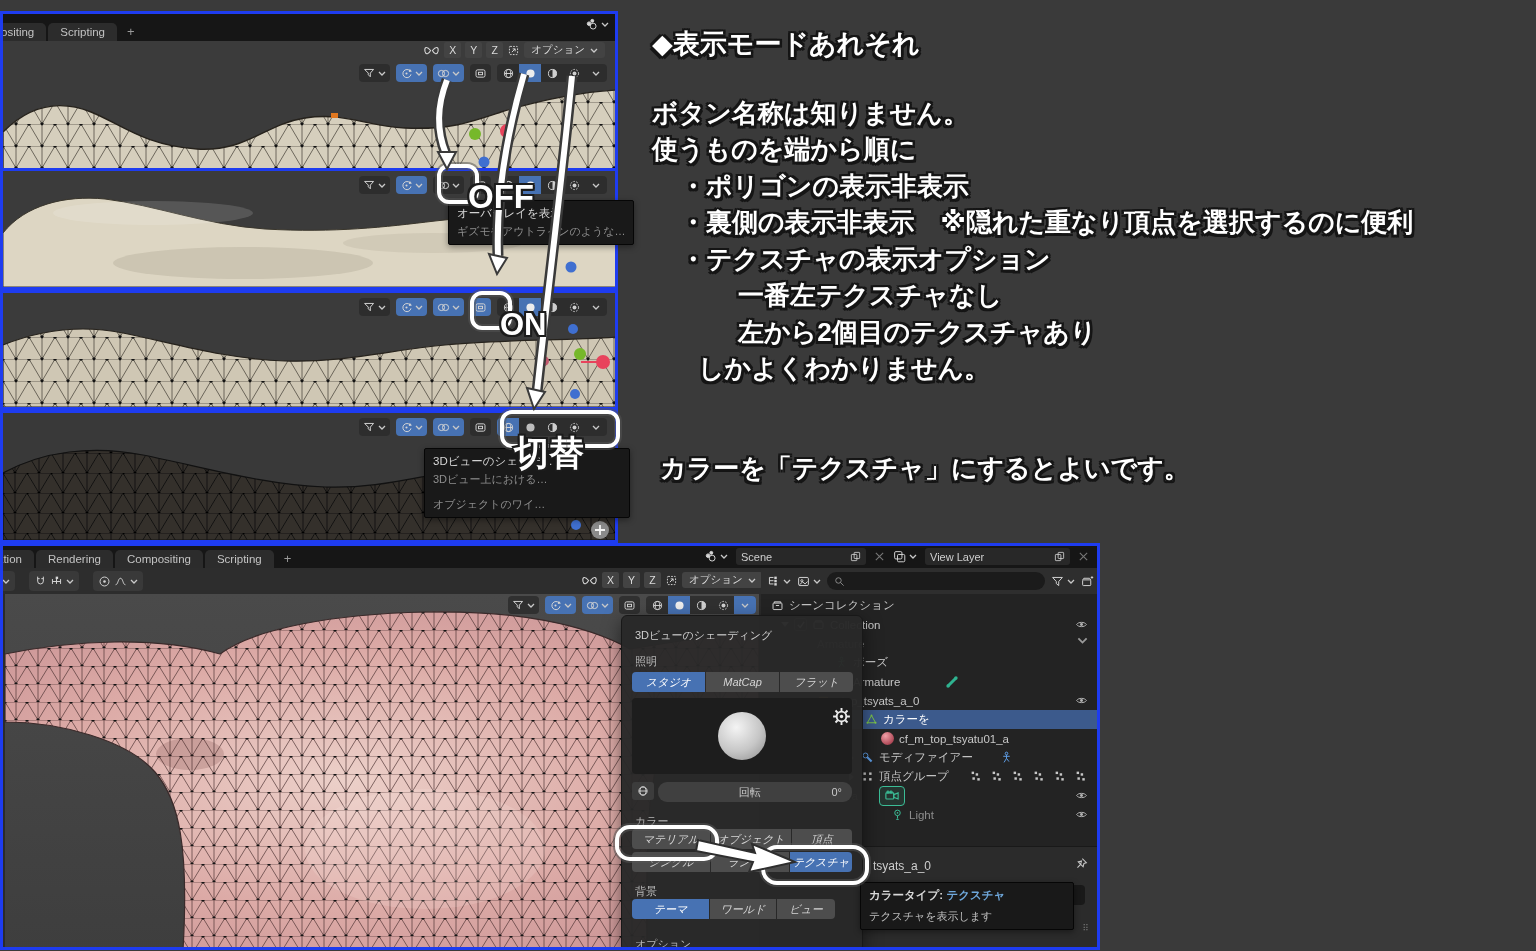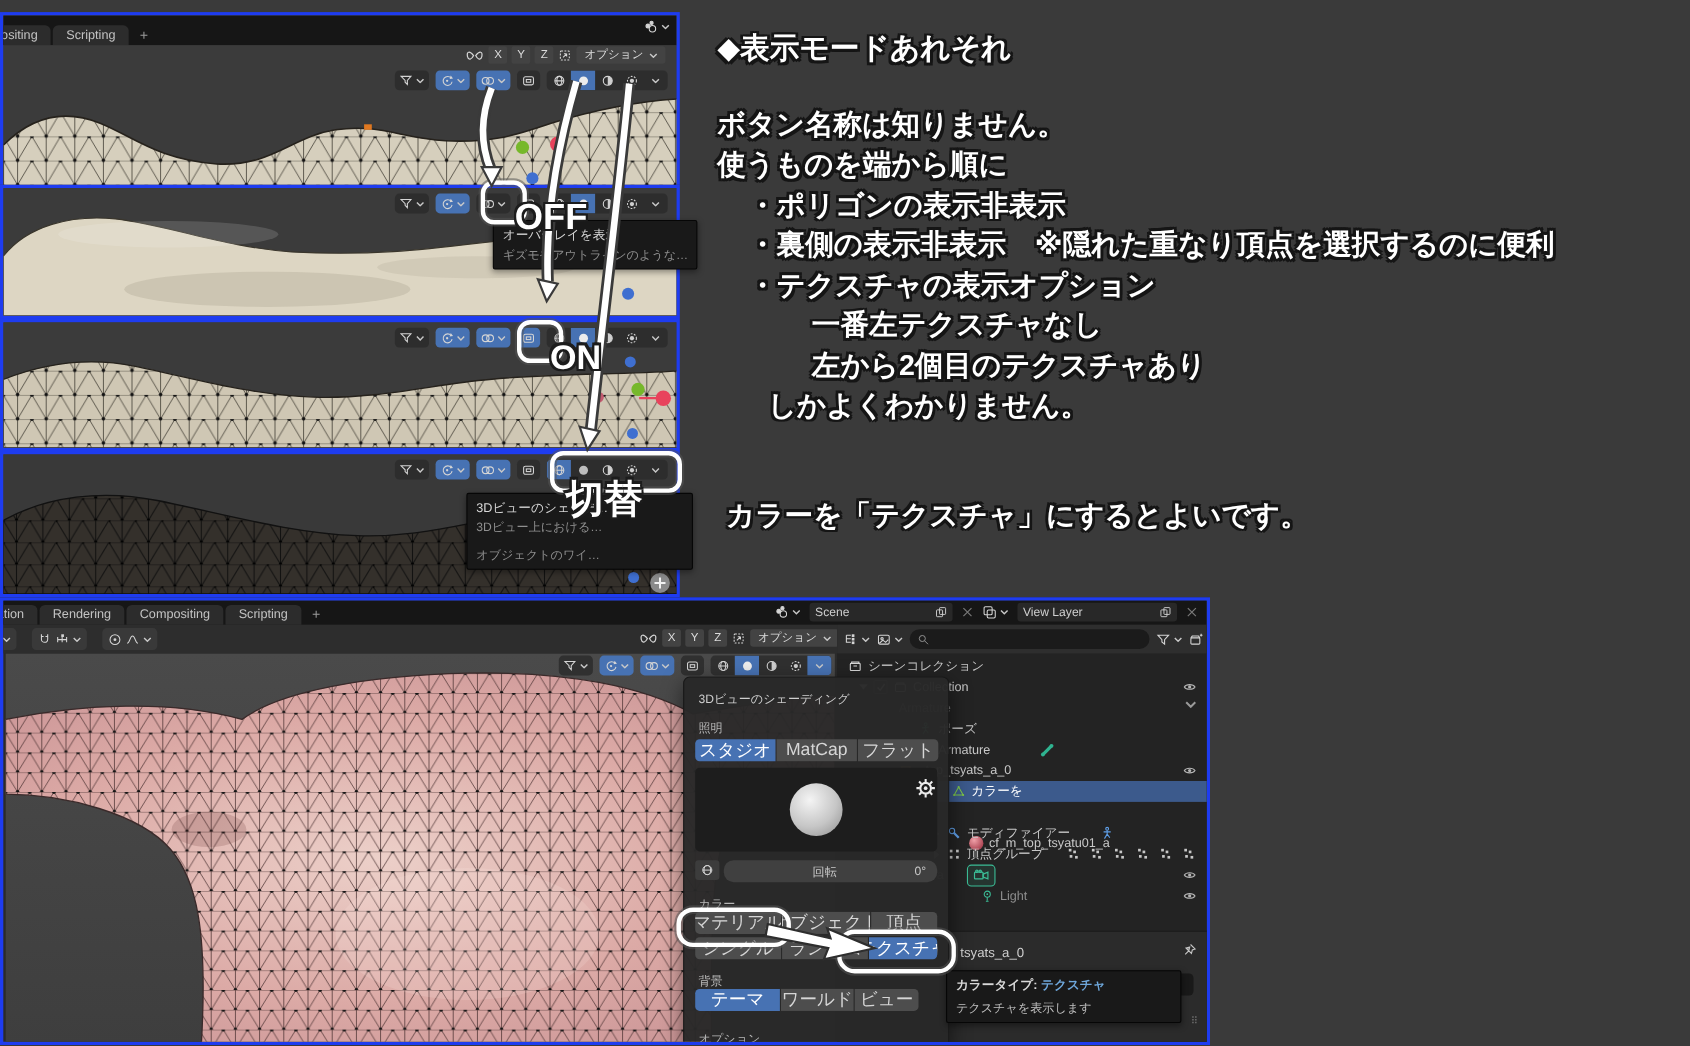--- a/index.html
+++ b/index.html
@@ -40,21 +40,21 @@
   
   .field{background:#282828;border-radius:3px;height:17px;display:flex;align-items:center;gap:5px;padding:0 5px;font-size:11px;color:#cfcfcf;}
   .toolgrp{display:flex;align-items:center;gap:3px;background:#393939;border-radius:4px;padding:2px 5px;height:20px;box-sizing:border-box;}
   .olrow{position:absolute;left:0;right:0;height:19px;display:flex;align-items:center;gap:5px;font-size:11.5px;color:#c8c8c8;white-space:nowrap;}
   .olrow.dim{color:#8d8d8d;}
   .olrow.sel{background:#3c5a8c;color:#fff;}
   .eye{position:absolute;right:12px;top:3px;}
   .popup{position:absolute;background:rgba(40,40,40,.97);border:1px solid #181818;border-radius:6px;box-shadow:0 6px 18px rgba(0,0,0,.5);z-index:20;}
   .plabel{position:absolute;font-size:11px;color:#b7b7b7;}
   .pseg{position:absolute;display:flex;gap:1px;}
-  .pbtn{height:20px;display:flex;align-items:center;justify-content:center;font-size:16px;color:#d6d6d6;background:#4d4d4d;overflow:hidden;white-space:nowrap;}
+  .pbtn{height:20px;display:flex;align-items:center;justify-content:center;font-size:11px;color:#d6d6d6;background:#4d4d4d;overflow:hidden;white-space:nowrap;font-style:italic;}
   .pbtn.sel{background:#4772b3;color:#fff;}
   .pbtn:first-child{border-radius:4px 0 0 4px;} .pbtn:last-child{border-radius:0 4px 4px 0;}
 </style>
 </head>
 <body>
 
 <svg width="0" height="0" style="position:absolute">
 <defs>
   <pattern id="pw" width="26" height="22" patternUnits="userSpaceOnUse">
     <g stroke="#2e2a22" stroke-width="0.8" opacity="0.8">
@@ -782,21 +782,21 @@
       </div>
       <div class="olrow sel" style="top:142px;padding-left:104px;">
         <svg class="i16" style="stroke:#7ec84a" viewBox="0 0 16 16">
             <polygon points="3,12 8,3 13,12"></polygon>
             <circle cx="3" cy="12" r="1.2" fill="#7ec84a" stroke="none"></circle>
             <circle cx="8" cy="3" r="1.2" fill="#7ec84a" stroke="none"></circle>
             <circle cx="13" cy="12" r="1.2" fill="#7ec84a" stroke="none"></circle>
           </svg>
         <span>カラーを</span>
       </div>
-      <div class="olrow" style="top:161px;padding-left:120px;margin-top:28px;">
+      <div class="olrow" style="top:161px;padding-left:120px;">
         <span style="width:13px;height:13px;border-radius:50%;background:radial-gradient(circle at 35% 30%, #f0a0a8, #b04a58 70%, #6e2a38);"></span>
         <span>cf_m_top_tsyatu01_a</span>
       </div>
       <div class="olrow" style="top:180px;padding-left:88px;">
         <span style="width:0;height:0;border-top:4px solid transparent;border-bottom:4px solid transparent;border-left:5px solid #8d8d8d;margin-right:2px;"></span>
         <svg class="i16" style="stroke:#5f9fe8" viewBox="0 0 16 16">
             <circle cx="5.5" cy="5.5" r="3"></circle>
             <path d="M7.5,7.5 L13,13" stroke-width="2.6"></path>
           </svg>
         <span>モディファイアー</span>

